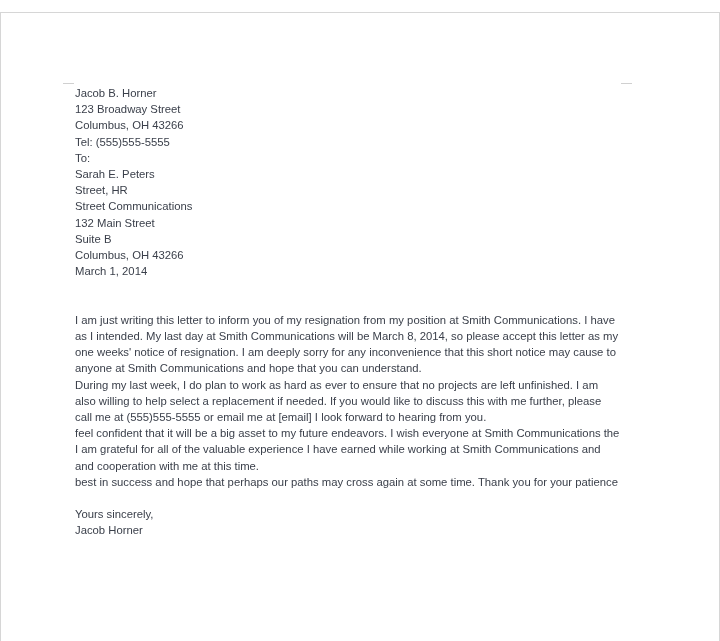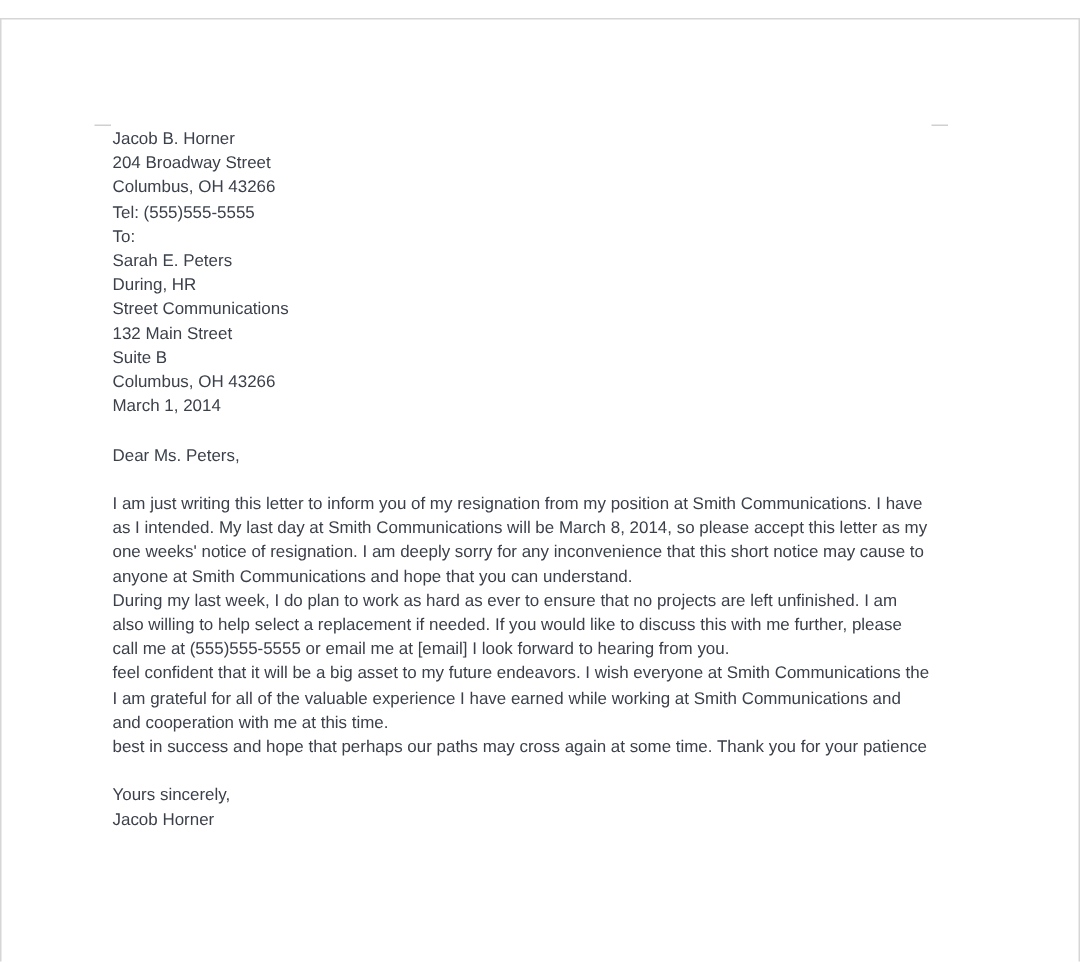--- a/index.html
+++ b/index.html
@@ -46,41 +46,40 @@
 </head>
 <body>
 
 <div class="page">
   <div class="corner-mark tl"></div>
   <div class="corner-mark tr"></div>
 
   <div class="letter">
     <div>
       <span class="line">Jacob B. Horner</span>
-      <span class="line">204 Broadway Street</span>
+      <span class="line">123 Broadway Street</span>
       <span class="line">Columbus, OH 43266</span>
       <span class="line">Tel: (555)555-5555</span>
     </div>
 
     <span class="line">To:</span>
 
     <div>
       <span class="line">Sarah E. Peters</span>
-      <span class="line">During, HR</span>
+      <span class="line">Street, HR</span>
       <span class="line">Street Communications</span>
       <span class="line">132 Main Street</span>
       <span class="line">Suite B</span>
       <span class="line">Columbus, OH 43266</span>
     </div>
 
     <span class="line">March 1, 2014</span>
 
     <span class="gap"></span>
 
-    <span class="line">Dear Ms. Peters,</span>
 
     <span class="gap"></span>
 
     <div>
       <span class="line">I am just writing this letter to inform you of my resignation from my position at Smith Communications. I have</span>
       <span class="line">as I intended. My last day at Smith Communications will be March 8, 2014, so please accept this letter as my</span>
       <span class="line">one weeks' notice of resignation. I am deeply sorry for any inconvenience that this short notice may cause to</span>
       <span class="line">anyone at Smith Communications and hope that you can understand.</span>
     </div>
 

